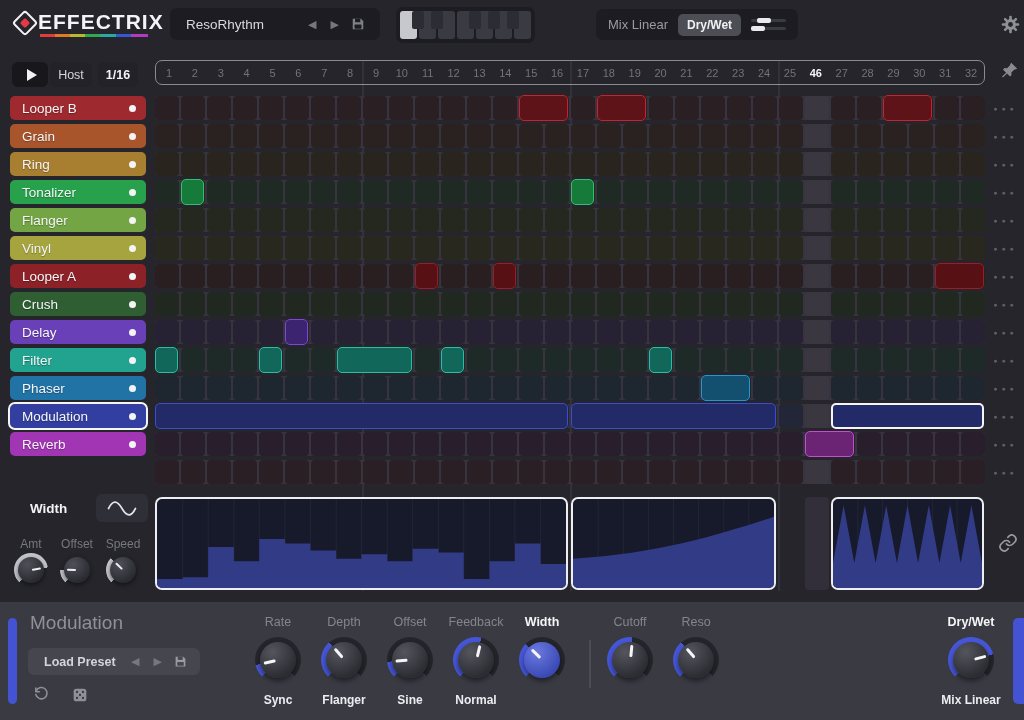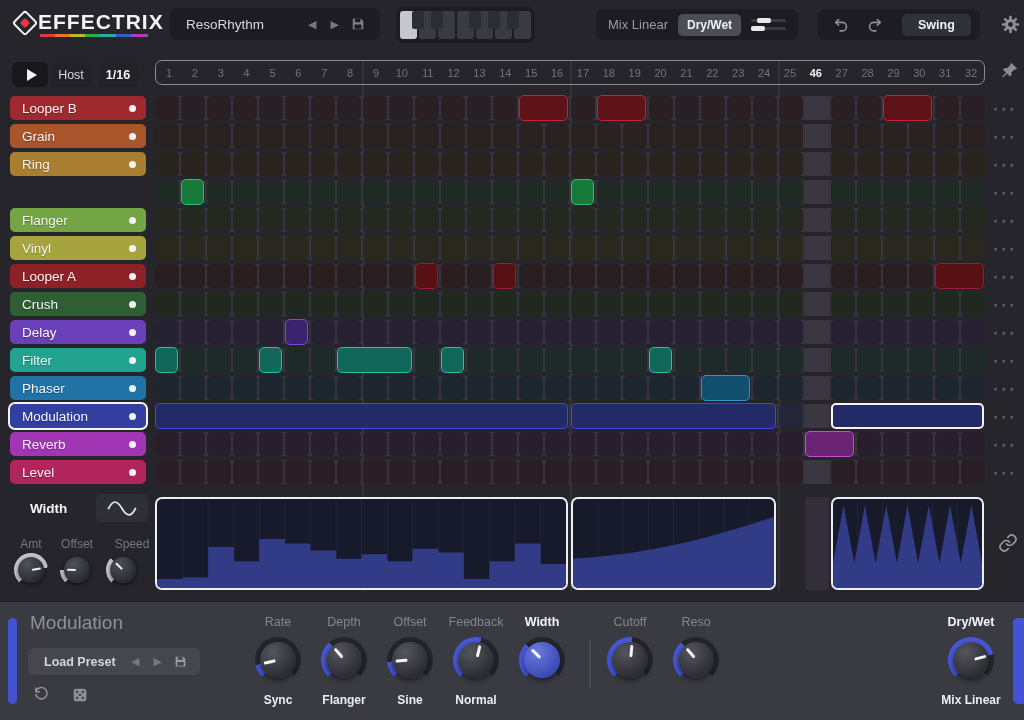--- a/index.html
+++ b/index.html
@@ -149,35 +149,20 @@
     <span class="mini-sliders">
       <span class="mini-track">
           <span class="mini-handle" style="left:6px"></span>
         </span>
       <span class="mini-track">
           <span class="mini-handle" style="left:0"></span>
         </span>
     </span>
   </div>
 
-  <div class="abs hdr-box undo-box">
-    <span class="icon-btn">
-      <svg width="17" height="17" viewBox="0 0 24 24" fill="none" stroke="#8f8f97" stroke-width="2.2" stroke-linecap="round" stroke-linejoin="round">
-          <path d="M4 9h9a6 6 0 0 1 0 12h-3"></path>
-          <path d="M8 5 4 9l4 4"></path>
-        </svg>
-    </span>
-    <span class="icon-btn" style="transform:scaleX(-1)">
-      <svg width="17" height="17" viewBox="0 0 24 24" fill="none" stroke="#8f8f97" stroke-width="2.2" stroke-linecap="round" stroke-linejoin="round">
-          <path d="M4 9h9a6 6 0 0 1 0 12h-3"></path>
-          <path d="M8 5 4 9l4 4"></path>
-        </svg>
-    </span>
-    <span class="swing-pill">Swing</span>
-  </div>
 
   <span class="abs gear icon-btn">
     <svg width="21" height="21" viewBox="0 0 24 24" fill="#8f8f97">
         <rect x="10.5" y="2" width="3" height="20" rx="1.2"></rect>
         <rect x="10.5" y="2" width="3" height="20" rx="1.2" transform="rotate(45 12 12)"></rect>
         <rect x="10.5" y="2" width="3" height="20" rx="1.2" transform="rotate(90 12 12)"></rect>
         <rect x="10.5" y="2" width="3" height="20" rx="1.2" transform="rotate(135 12 12)"></rect>
         <circle cx="12" cy="12" r="6.2"></circle>
         <circle cx="12" cy="12" r="2.8" fill="#26252b"></circle>
       </svg>
@@ -239,20 +224,24 @@
         <span class="pill-dot"></span>
       </div>
       <div class="pill" style="top: 0px; background: rgb(158, 42, 48);">
         <span class="pill-label">Looper B</span>
         <span class="pill-dot"></span>
       </div>
       <div class="pill" style="top: 56px; background: rgb(168, 126, 48);">
         <span class="pill-label">Ring</span>
         <span class="pill-dot"></span>
       </div>
+      <div class="pill" style="top: 84px; background: rgb(39, 161, 76);">
+        <span class="pill-label">Tonalizer</span>
+        <span class="pill-dot"></span>
+      </div>
       <div class="pill" style="top: 112px; background: rgb(116, 165, 68);">
         <span class="pill-label">Flanger</span>
         <span class="pill-dot"></span>
       </div>
       <div class="pill" style="top: 140px; background: rgb(165, 164, 62);">
         <span class="pill-label">Vinyl</span>
         <span class="pill-dot"></span>
       </div>
       <div class="pill" style="top: 168px; background: rgb(140, 33, 39);">
         <span class="pill-label">Looper A</span>
@@ -273,24 +262,20 @@
       <div class="pill" style="top: 280px; background: rgb(33, 114, 165);">
         <span class="pill-label">Phaser</span>
         <span class="pill-dot"></span>
       </div>
       <div class="pill sel" style="top: 308px; background: rgb(51, 63, 160);">
         <span class="pill-label">Modulation</span>
         <span class="pill-dot"></span>
       </div>
       <div class="pill" style="top: 336px; background: rgb(162, 53, 180);">
         <span class="pill-label">Reverb</span>
-        <span class="pill-dot"></span>
-      </div>
-      <div class="pill" style="top: 364px; background: rgb(177, 37, 90);">
-        <span class="pill-label">Level</span>
         <span class="pill-dot"></span>
       </div>
     </div>
   <div class="abs grid">
       <div class="grow" style="top: 0px;">
         <div class="cell" style="background: rgb(42, 31, 34);"></div>
         <div class="cell" style="background: rgb(42, 31, 34);"></div>
         <div class="cell" style="background: rgb(42, 31, 34);"></div>
         <div class="cell" style="background: rgb(42, 31, 34);"></div>
         <div class="cell" style="background: rgb(42, 31, 34);"></div>
@@ -802,21 +787,21 @@
     </div>
 
   <div class="abs width-title">Width</div>
   <div class="abs sine-btn">
     <svg width="34" height="17" viewBox="0 0 48 24" fill="none" stroke="#e3e3e9" stroke-width="2.4" stroke-linecap="round">
         <path d="M5 12 C 11 0, 17 0, 24 12 S 37 24, 43 12"></path>
       </svg>
   </div>
   <div class="abs sk-label" style="left:1px">Amt</div>
   <div class="abs sk-label" style="left:47px">Offset</div>
-  <div class="abs sk-label" style="left:102px">Speed</div>
+  <div class="abs sk-label" style="left:93px">Speed</div>
 
   <div class="abs ph-strip"></div>
   <div class="abs modlane">
       <div class="lanebox" style="left: 0px; width: 413px; background: rgb(23, 26, 43); border-color: rgb(236, 238, 242);">
         <svg viewBox="0 0 100 100" preserveAspectRatio="none">
           <line x1="6.3" y1="0" x2="6.3" y2="100" stroke="rgba(255,255,255,0.05)" vector-effect="non-scaling-stroke"></line>
           <line x1="12.5" y1="0" x2="12.5" y2="100" stroke="rgba(255,255,255,0.05)" vector-effect="non-scaling-stroke"></line>
           <line x1="18.8" y1="0" x2="18.8" y2="100" stroke="rgba(255,255,255,0.05)" vector-effect="non-scaling-stroke"></line>
           <line x1="25.0" y1="0" x2="25.0" y2="100" stroke="rgba(255,255,255,0.05)" vector-effect="non-scaling-stroke"></line>
           <line x1="31.3" y1="0" x2="31.3" y2="100" stroke="rgba(255,255,255,0.05)" vector-effect="non-scaling-stroke"></line>

